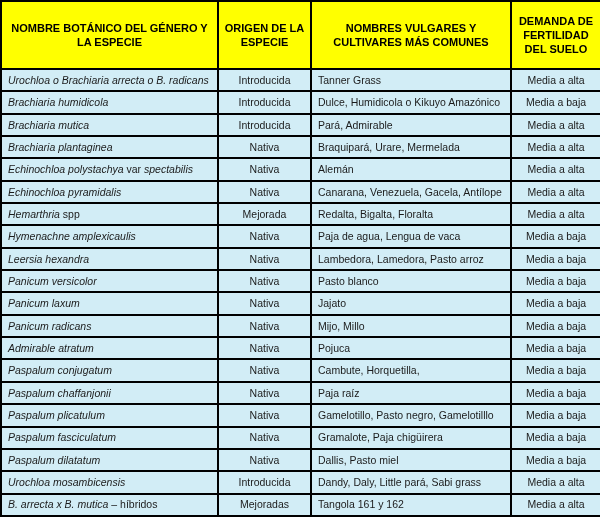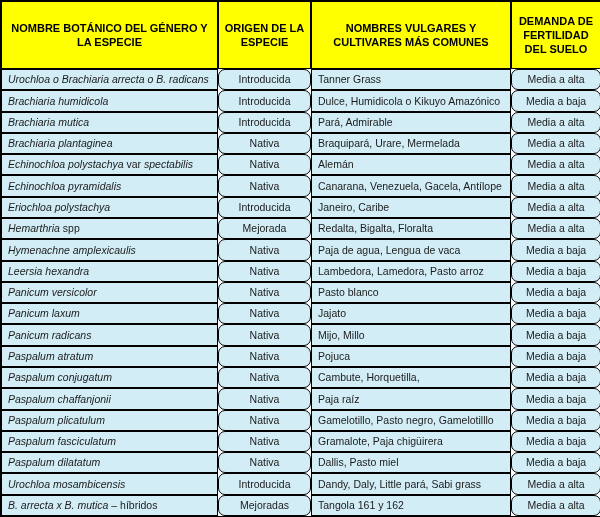--- a/index.html
+++ b/index.html
@@ -34,21 +34,21 @@
   td {
     background: #d2edf6;
     color: #1b1b1b;
     font-size: 10.5px;
     line-height: 1.2;
     vertical-align: middle;
     padding: 1px 6px;
     overflow: hidden;
     white-space: nowrap;
   }
-  td.center { text-align: center; padding: 1px 2px; border-radius: 7px; }
+  td.center { text-align: center; padding: 1px 2px; }
   td i { font-style: italic; }
 </style>
 </head>
 <body>
 
 <table class="species-table">
   <colgroup>
     <col style="width:217px">
     <col style="width:93px">
     <col style="width:200px">
@@ -93,26 +93,20 @@
         <td>Alemán</td>
         <td class="center">Media a alta</td>
       </tr>
       <tr>
         <td><i>Echinochloa pyramidalis</i></td>
         <td class="center">Nativa</td>
         <td>Canarana, Venezuela, Gacela, Antílope</td>
         <td class="center">Media a alta</td>
       </tr>
       <tr>
-        <td><i>Eriochloa polystachya</i></td>
-        <td class="center">Introducida</td>
-        <td>Janeiro, Caribe</td>
-        <td class="center">Media a alta</td>
-      </tr>
-      <tr>
         <td><i>Hemarthria</i><span> spp</span></td>
         <td class="center">Mejorada</td>
         <td>Redalta, Bigalta, Floralta</td>
         <td class="center">Media a alta</td>
       </tr>
       <tr>
         <td><i>Hymenachne amplexicaulis</i></td>
         <td class="center">Nativa</td>
         <td>Paja de agua, Lengua de vaca</td>
         <td class="center">Media a baja</td>
@@ -135,21 +129,21 @@
         <td>Jajato</td>
         <td class="center">Media a baja</td>
       </tr>
       <tr>
         <td><i>Panicum radicans</i></td>
         <td class="center">Nativa</td>
         <td>Mijo, Millo</td>
         <td class="center">Media a baja</td>
       </tr>
       <tr>
-        <td><i>Paspalum atratum</i></td>
+        <td><i>Admirable atratum</i></td>
         <td class="center">Nativa</td>
         <td>Pojuca</td>
         <td class="center">Media a baja</td>
       </tr>
       <tr>
         <td><i>Paspalum conjugatum</i></td>
         <td class="center">Nativa</td>
         <td>Cambute, Horquetilla,</td>
         <td class="center">Media a baja</td>
       </tr>

